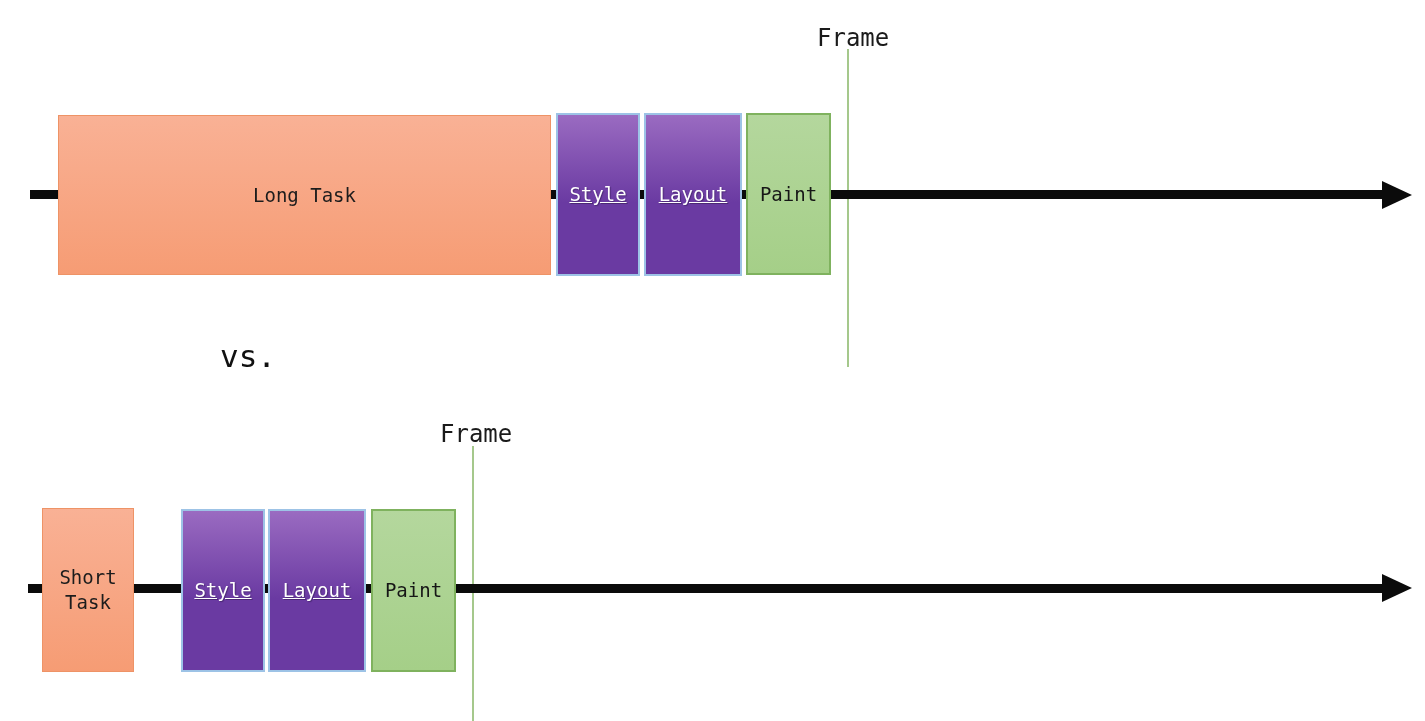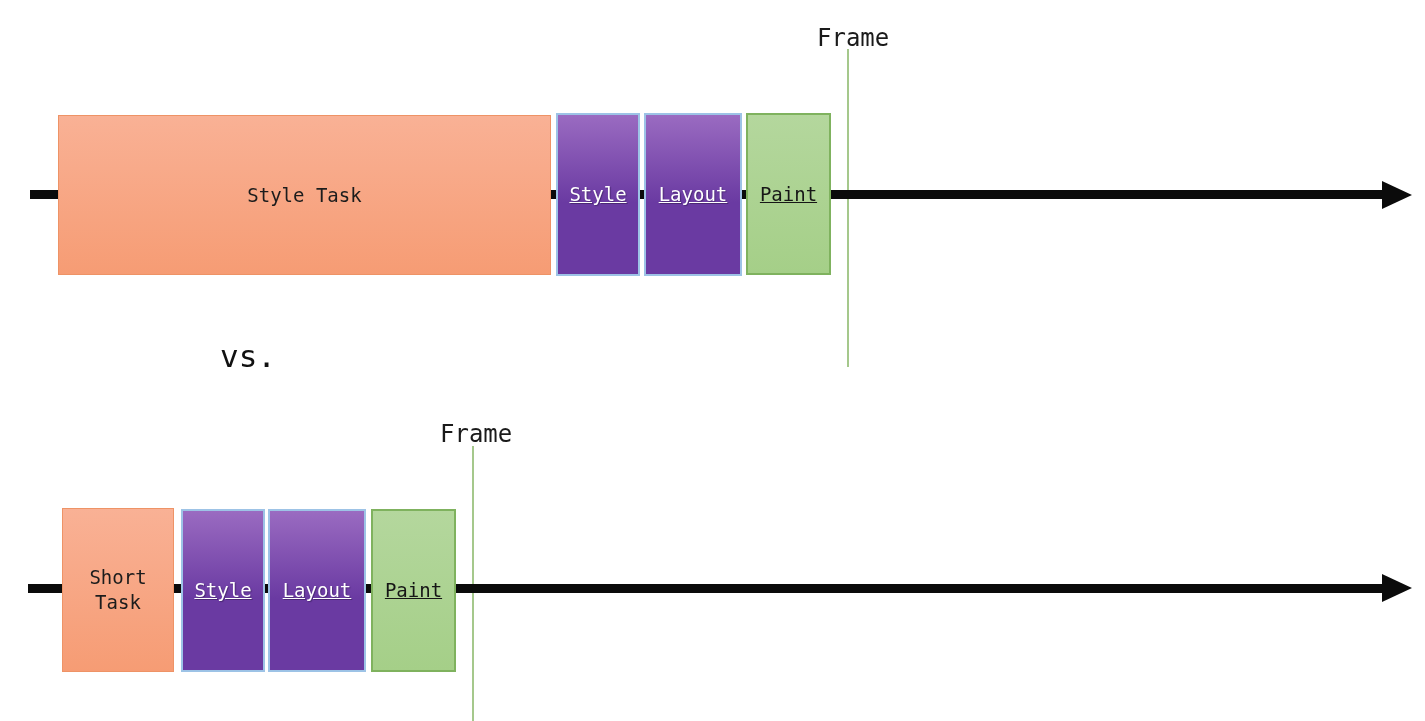--- a/index.html
+++ b/index.html
@@ -85,31 +85,30 @@
     border: 2px solid var(--render-border, #9dc3e6);
     color: #ffffff;
   }
   .render-box .box-label { text-shadow: 1px 1px 1px rgba(50,25,80,0.55); text-decoration: underline; }
   .paint-box {
     background: linear-gradient(to bottom,
       var(--paint-fill-top, #b4d79d),
       var(--paint-fill-bottom, #a5cf88));
     border: 2px solid var(--paint-border, #7fb25e);
     color: #161616;
-    text-decoration: underline;
   }
 
   
   .t-task   { left: 58px;  top: 115px; width: 493px; height: 160px; }
   .t-style  { left: 556px; top: 113px; width: 84px;  height: 163px; }
   .t-layout { left: 644px; top: 113px; width: 98px;  height: 163px; }
   .t-paint  { left: 746px; top: 113px; width: 85px;  height: 162px; }
 
   
-  .b-task   { left: 62px;  top: 508px; width: 112px; height: 164px; }
+  .b-task   { left: 42px;  top: 508px; width: 92px; height: 164px; }
   .b-style  { left: 181px; top: 509px; width: 84px;  height: 163px; }
   .b-layout { left: 268px; top: 509px; width: 98px;  height: 163px; }
   .b-paint  { left: 371px; top: 509px; width: 85px;  height: 163px; }
 
   
   .vs-label {
     position: absolute;
     left: 220px;
     top: 338px;
     font-size: 31px;
@@ -123,21 +122,21 @@
 <div class="canvas">
 
   <section>
     <div class="frame-label frame-label-top">Frame</div>
     <div class="frame-line frame-line-top"></div>
 
     <div class="arrow-line arrow-line-top"></div>
     <div class="arrow-head arrow-head-top"></div>
 
     <div class="box task-box t-task">
-      <span class="box-label">Style Task</span>
+      <span class="box-label">Long Task</span>
     </div>
     <div class="box render-box t-style">
       <span class="box-label">Style</span>
     </div>
     <div class="box render-box t-layout">
       <span class="box-label">Layout</span>
     </div>
     <div class="box paint-box t-paint">
       <span class="box-label">Paint</span>
     </div>

